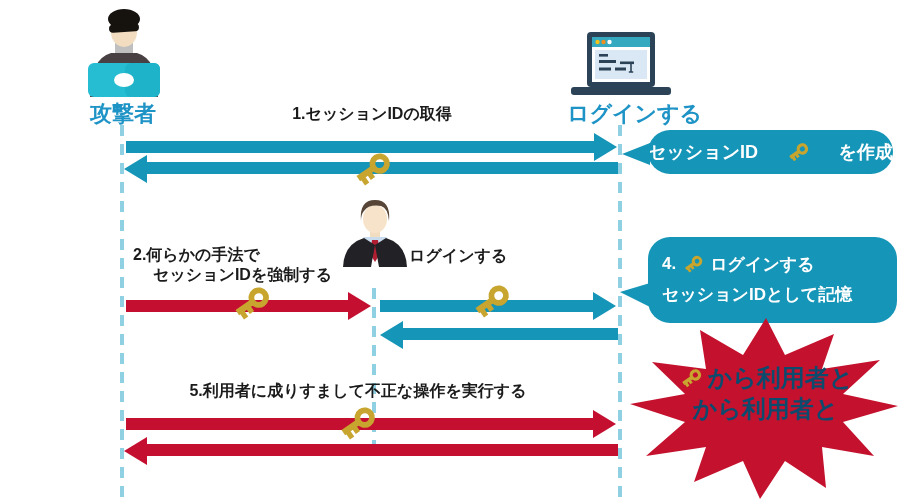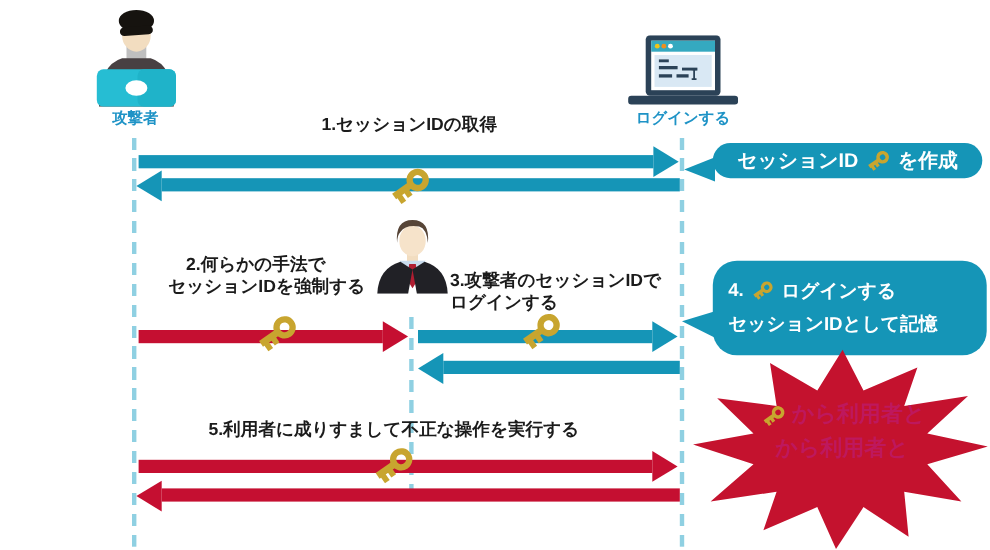--- a/index.html
+++ b/index.html
@@ -16,30 +16,30 @@
   .red{background:#c50f31;}
   .head.r.teal,.head.l.teal{background:none;}
   .head.r.red,.head.l.red{background:none;}
   .head.r.teal{border-left:23px solid #1595b7;}
   .head.l.teal{border-right:23px solid #1595b7;}
   .head.r.red{border-left:23px solid #c50f31;}
   .head.l.red{border-right:23px solid #c50f31;}
   
   .steptxt{position:absolute;color:#1b1b1b;font-size:16px;line-height:20px;white-space:nowrap;}
   .ctr{text-align:center;}
-  .actorlabel{position:absolute;color:#1e93c6;font-size:14px;text-align:center;white-space:nowrap;}
+  .actorlabel{position:absolute;color:#1e93c6;font-size:22px;text-align:center;white-space:nowrap;}
   
   .bubble{position:absolute;background:#1595b7;color:#fff;border-radius:24px;}
   .bubble .tail{position:absolute;width:0;height:0;}
-  .b1{width:245px;height:32px;display:flex;align-items:center;justify-content:center;gap:5px;font-size:18px;}
+  .b1{width:245px;height:44px;display:flex;align-items:center;justify-content:space-between;gap:5px;font-size:18px;}
   .b1 .tail{left:-26px;top:13px;border-top:11px solid transparent;border-bottom:11px solid transparent;border-right:28px solid #1595b7;}
   .b4{width:249px;height:86px;padding:12px 0 0 14px;box-sizing:border-box;font-size:17px;border-radius:22px;}
   .b4 .tail{left:-28px;top:46px;border-top:9px solid transparent;border-bottom:15px solid transparent;border-right:30px solid #1595b7;}
   .b4 .ln{display:flex;align-items:center;gap:5px;height:30px;}
-  .bursttxt{position:absolute;left:648px;top:362px;width:235px;color:#be185d;font-size:20px;line-height:31px;text-align:center;}
+  .bursttxt{position:absolute;left:648px;top:362px;width:235px;color:#0c4a6e;font-size:24px;line-height:31px;text-align:center;}
   .bursttxt .ln{display:flex;align-items:center;justify-content:center;gap:4px;}
   .keybox{flex:0 0 auto;}
 </style>
 </head>
 <body>
 
 <div id="stage">
 
   <div class="dash" style="left:120px;top:125px;height:372px;"></div>
   <div class="dash" style="left:372px;top:288px;height:170px;"></div>
@@ -84,29 +84,28 @@
     <path d="M1 70 Q2 47 22 41 L33 48 L29 70 Z" fill="#212126"></path>
     <path d="M65 70 Q64 47 44 41 L33 48 L37 70 Z" fill="#212126"></path>
   </svg>
 
   <div class="bar teal" style="left:126px;top:141px;width:468px;"></div>
   <div class="head r teal" style="left:594px;top:133px;"></div>
   <div class="head l teal" style="left:124px;top:155px;"></div>
   <div class="bar teal" style="left:147px;top:162px;width:471px;"></div>
   <div class="steptxt ctr" style="left:222px;top:104px;width:300px;">1.セッションIDの取得</div>
 
-  <div class="steptxt" style="left:133px;top:231px;text-align:center;">
+  <div class="steptxt" style="left:133px;top:245px;">
     <div>2.何らかの手法で</div>
     <div style="margin-left:20px;">セッションIDを強制する</div>
   </div>
   <div class="bar red" style="left:126px;top:300px;width:222px;"></div>
   <div class="head r red" style="left:348px;top:292px;"></div>
 
   <div class="steptxt" style="left:409px;top:246px;">
-    <div>3.攻撃者のセッションIDで</div>
     <div>ログインする</div>
   </div>
   <div class="bar teal" style="left:380px;top:300px;width:213px;"></div>
   <div class="head r teal" style="left:593px;top:292px;"></div>
   <div class="head l teal" style="left:380px;top:321px;"></div>
   <div class="bar teal" style="left:403px;top:328px;width:215px;"></div>
 
   <div class="steptxt ctr" style="left:156px;top:381px;width:404px;">5.利用者に成りすまして不正な操作を実行する</div>
   <div class="bar red" style="left:126px;top:418px;width:467px;"></div>
   <div class="head r red" style="left:593px;top:410px;"></div>

